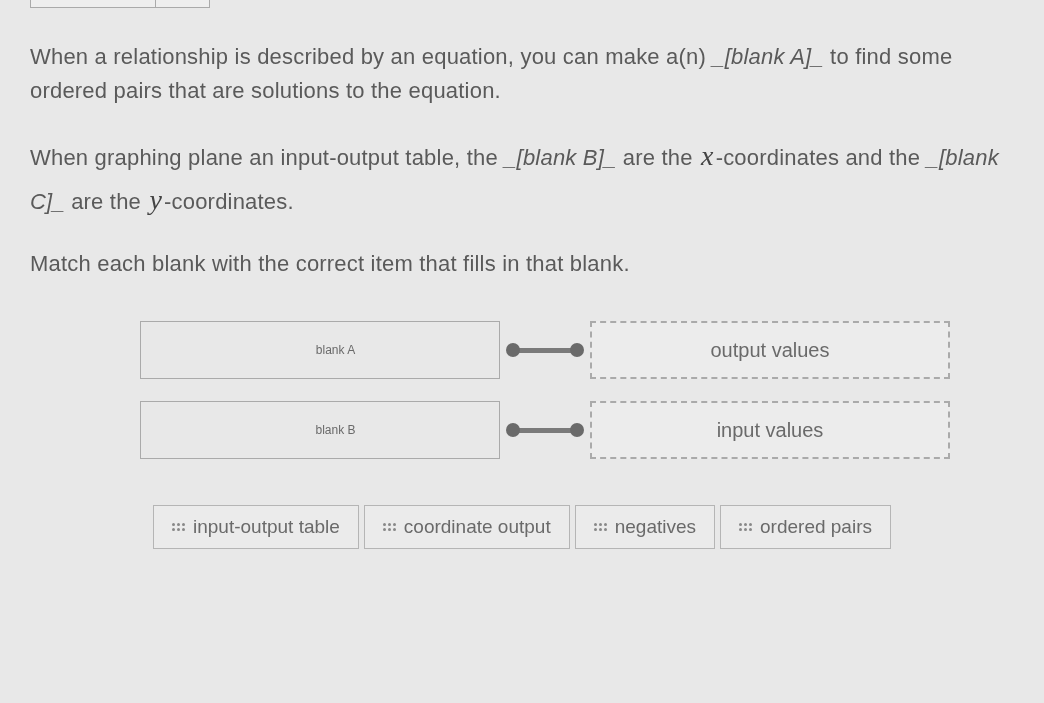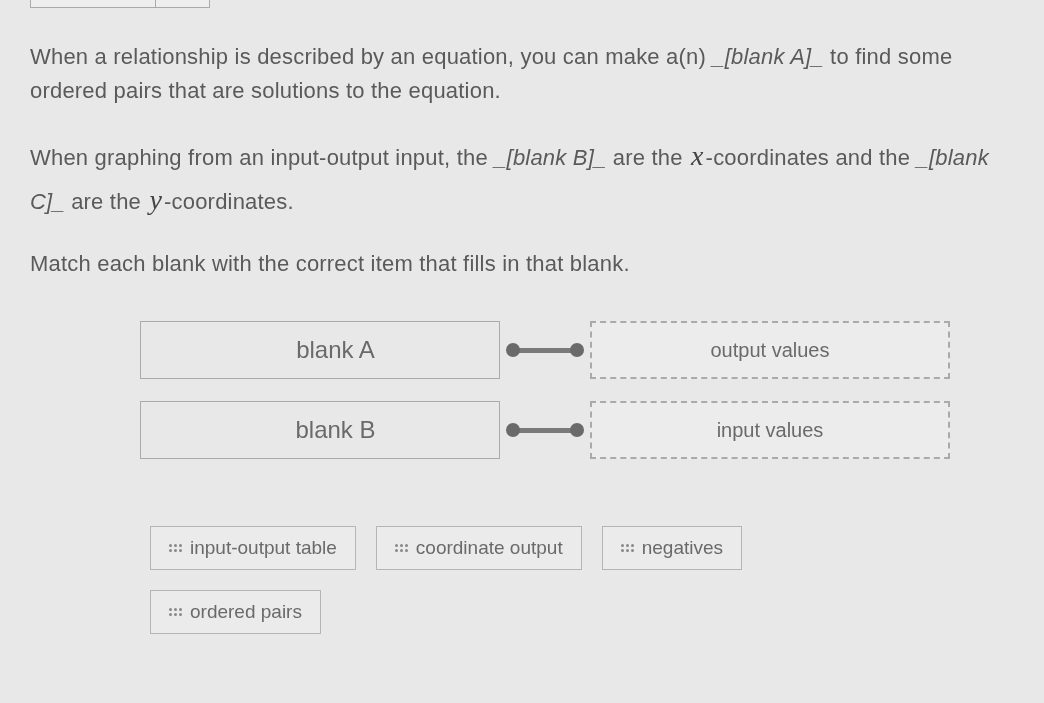--- a/index.html
+++ b/index.html
@@ -59,21 +59,21 @@
     align-items: center;
     margin-bottom: 22px;
   }
   .match-label {
     width: 360px;
     height: 58px;
     border: 1px solid #aaa;
     display: flex;
     align-items: center;
     justify-content: center;
-    font-size: 24px;
+    font-size: 12px;
     color: #6a6a6a;
     background: transparent;
     padding-left: 31px;
   }
   .connector {
     width: 78px;
     height: 20px;
     position: relative;
     display: flex;
     align-items: center;
@@ -104,24 +104,25 @@
     justify-content: center;
     font-size: 20px;
     color: #6a6a6a;
     background: rgba(255,255,255,0.2);
     text-align: right;
   }
   .drop-target.empty {
     border: 2px dashed #bbb;
   }
   .bank {
-    margin-top: 67px;
+    margin-top: 46px;
     display: flex;
     flex-wrap: wrap;
-    gap: 20px;
+    justify-content: center;
+    gap: 5px;
     padding: 0 120px;
   }
   .chip {
     border: 1px solid #b5b5b5;
     padding: 10px 18px;
     font-size: 19px;
     color: #6a6a6a;
     background: rgba(255,255,255,0.15);
     display: flex;
     align-items: center;
@@ -144,21 +145,21 @@
 <div class="top-stub"></div>
 <div class="top-stub2"></div>
 
 <div class="page">
 
   <p class="para">
     <span>When a relationship is described by an equation, you can make a(n) </span><span class="blank-ref">_[blank A]_</span><span> to find some ordered pairs that are solutions to the equation.</span>
   </p>
 
   <p class="para">
-    <span>When graphing from an input-output input, the </span><span class="blank-ref">_[blank B]_</span><span> are the </span><span class="mathvar">x</span><span>-coordinates and the </span><span class="blank-ref">_[blank C]_</span><span> are the </span><span class="mathvar">y</span><span>-coordinates.</span>
+    <span>When graphing plane an input-output table, the </span><span class="blank-ref">_[blank B]_</span><span> are the </span><span class="mathvar">x</span><span>-coordinates and the </span><span class="blank-ref">_[blank C]_</span><span> are the </span><span class="mathvar">y</span><span>-coordinates.</span>
   </p>
 
   <p class="para">Match each blank with the correct item that fills in that blank.</p>
 
   <div class="match-area">
 
     <div class="match-row">
       <div class="match-label">
         <span>blank A</span>
       </div>

